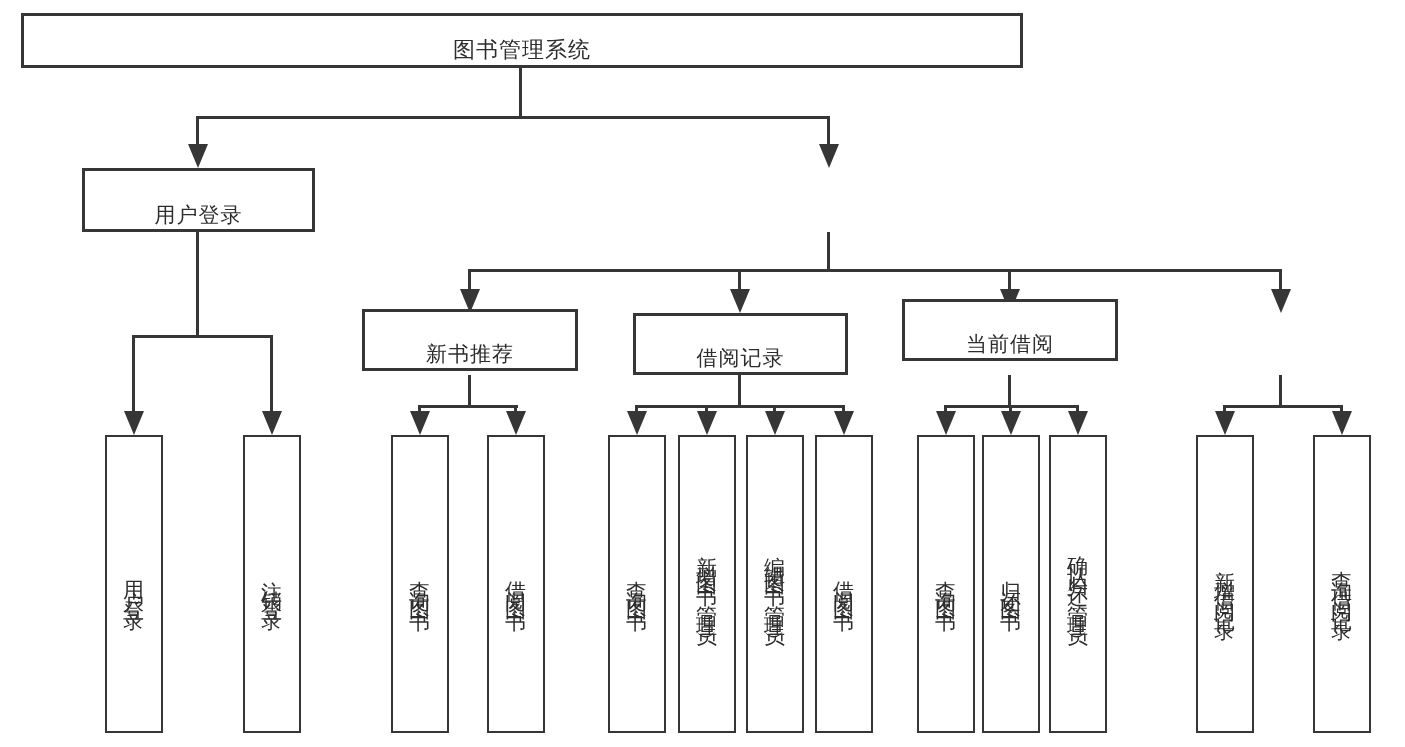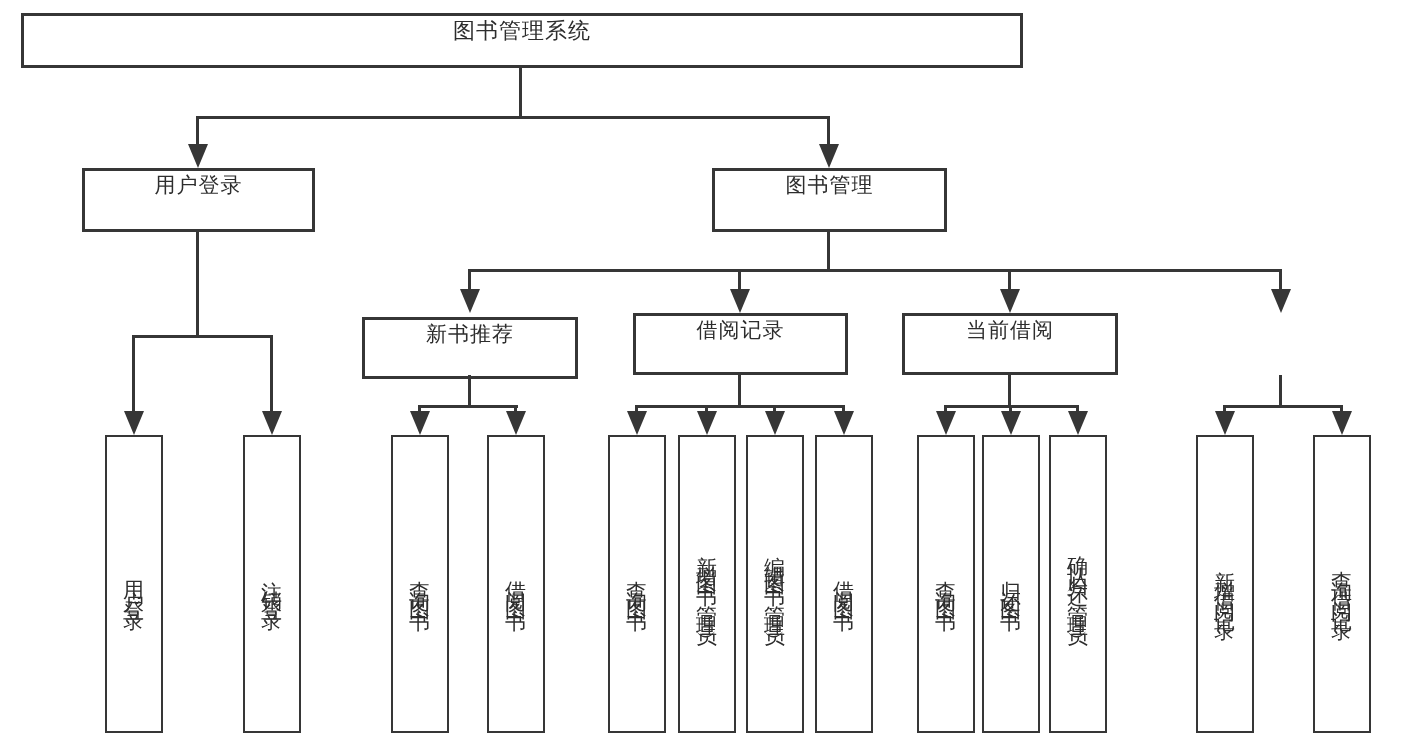--- a/index.html
+++ b/index.html
@@ -7,21 +7,21 @@
     --text:#2d2d2d;
     --bg:#ffffff;
     --wm:#b5b5b5;
   }
   html,body{margin:0;padding:0;background:var(--bg);}
   body{font-family:"Liberation Sans","DejaVu Sans",sans-serif;color:var(--text);}
   .canvas{position:relative;width:1405px;height:747px;background:var(--bg);overflow:hidden;}
 
   
   .box{position:absolute;background:#fff;border:3px solid var(--line);box-sizing:border-box;
-       display:flex;align-items:flex-start;justify-content:center;}
+       display:flex;align-items:flex-end;justify-content:center;}
   .box .lbl{font-size:21px;letter-spacing:1px;white-space:nowrap;}
   .root-box .lbl{font-size:22px;}
   .leaf{position:absolute;background:#fff;border:2px solid var(--line);box-sizing:border-box;
         width:58px;top:435px;height:298px;display:flex;align-items:center;justify-content:center;}
   .leaf .vlbl{writing-mode:vertical-rl;text-orientation:mixed;font-size:21px;
               letter-spacing:10px;line-height:1;white-space:nowrap;}
 
   
   .hl{position:absolute;height:3px;background:var(--line);}
   .vl{position:absolute;width:3px;background:var(--line);}
@@ -44,49 +44,46 @@
   <div class="vl" style="left:519px;top:68px;height:50px;"></div>
   <div class="hl" style="left:196px;top:116px;width:634px;"></div>
   <div class="vl" style="left:196px;top:117px;height:29px;"></div>
   <div class="arrow" style="left:188px;top:144px;"></div>
   <div class="vl" style="left:827px;top:117px;height:29px;"></div>
   <div class="arrow" style="left:819px;top:144px;"></div>
 
   <div class="box" style="left:82px;top:168px;width:233px;height:64px;">
     <span class="lbl">用户登录</span>
   </div>
-  <div class="box" style="left:712px;top:168px;width:235px;height:64px;">
-    <span class="lbl">图书管理</span>
-  </div>
 
   <div class="vl" style="left:196px;top:232px;height:105px;"></div>
   <div class="hl" style="left:132px;top:335px;width:141px;"></div>
   <div class="vl" style="left:132px;top:336px;height:76px;"></div>
   <div class="arrow" style="left:124px;top:411px;"></div>
   <div class="vl" style="left:270px;top:336px;height:76px;"></div>
   <div class="arrow" style="left:262px;top:411px;"></div>
 
   <div class="vl" style="left:827px;top:232px;height:39px;"></div>
   <div class="hl" style="left:468px;top:269px;width:814px;"></div>
   <div class="vl" style="left:468px;top:270px;height:21px;"></div>
   <div class="arrow" style="left:460px;top:289px;"></div>
   <div class="vl" style="left:738px;top:270px;height:21px;"></div>
   <div class="arrow" style="left:730px;top:289px;"></div>
   <div class="vl" style="left:1008px;top:270px;height:21px;"></div>
   <div class="arrow" style="left:1000px;top:289px;"></div>
   <div class="vl" style="left:1279px;top:270px;height:21px;"></div>
   <div class="arrow" style="left:1271px;top:289px;"></div>
 
-  <div class="box" style="left:362px;top:317px;width:216px;height:62px;">
+  <div class="box" style="left:362px;top:309px;width:216px;height:62px;">
     <span class="lbl">新书推荐</span>
   </div>
   <div class="box" style="left:633px;top:313px;width:215px;height:62px;">
     <span class="lbl">借阅记录</span>
   </div>
-  <div class="box" style="left:902px;top:313px;width:216px;height:62px;">
+  <div class="box" style="left:902px;top:299px;width:216px;height:62px;">
     <span class="lbl">当前借阅</span>
   </div>
 
   <div class="vl" style="left:468px;top:375px;height:32px;"></div>
   <div class="hl" style="left:418px;top:405px;width:100px;"></div>
   <div class="vl" style="left:418px;top:406px;height:7px;"></div>
   <div class="arrow" style="left:410px;top:411px;"></div>
   <div class="vl" style="left:514px;top:406px;height:7px;"></div>
   <div class="arrow" style="left:506px;top:411px;"></div>
 

